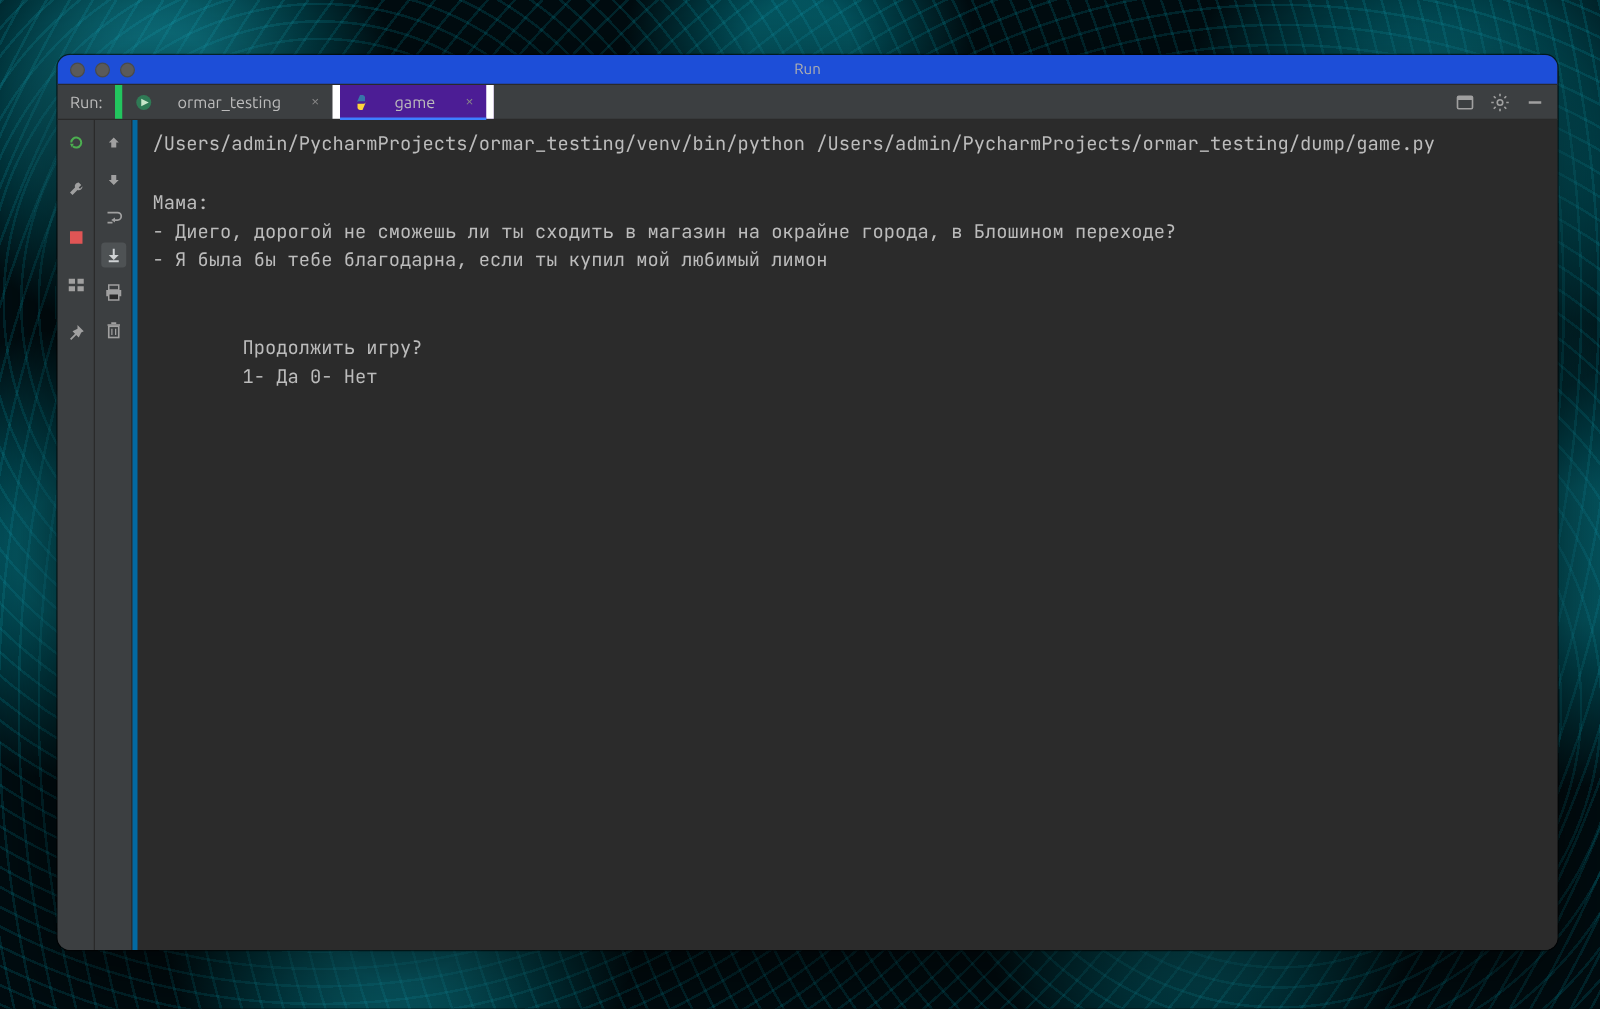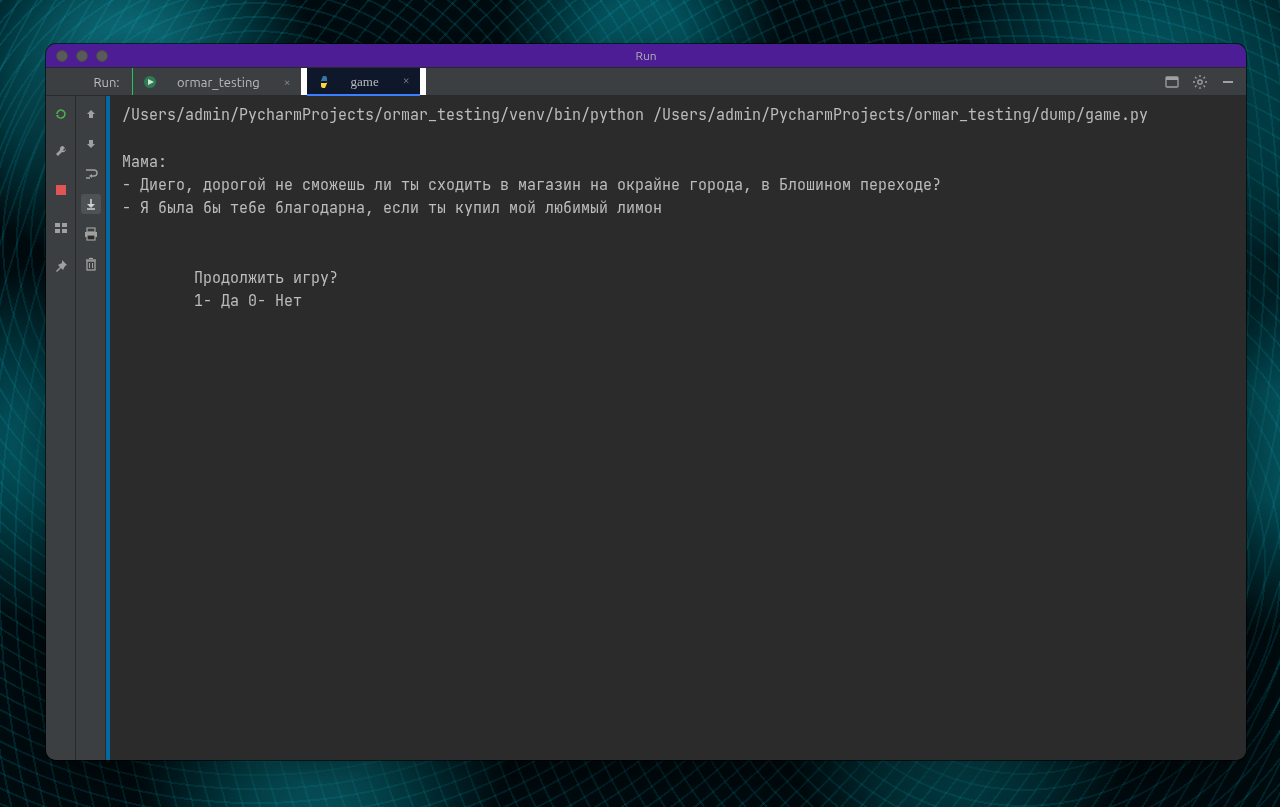--- a/index.html
+++ b/index.html
@@ -29,49 +29,49 @@
     left: 46px; top: 44px;
     width: 1200px; height: 716px;
     background: #2b2b2b;
     border-radius: 10px;
     box-shadow: 0 20px 60px rgba(0,0,0,0.6), 0 0 0 1px rgba(0,0,0,0.6);
     overflow: hidden;
     display: flex; flex-direction: column;
   }
   .titlebar {
     height: 24px;
-    background: #4c1d95;
+    background: #1d4ed8;
     display: flex; align-items: center;
     position: relative;
     border-bottom: 1px solid #2a2a2a;
   }
   .traffic { display: flex; gap: 8px; padding-left: 10px; }
   .tl { width: 12px; height: 12px; border-radius: 50%; background: #5a5a5a; border: 1px solid #4a4a4a; }
   .titlebar-title {
     position: absolute; left: 0; right: 0; text-align: center;
     font-size: 12px; color: #b0b0b0; pointer-events: none;
   }
   .toolbar-row {
     height: 28px;
     background: #3c3f41;
     border-bottom: 1px solid #2a2a2a;
     display: flex; align-items: stretch;
   }
   .run-label {
     width: 52px; display: flex; align-items: center; justify-content: center;
-    font-size: 13px; color: #bbbbbb; border-right: 1px solid #22c55e; margin-left: 35px;
+    font-size: 13px; color: #bbbbbb; border-right: 6px solid #22c55e;
   }
   .tabs { display: flex; align-items: stretch; }
   .tab {
     display: flex; align-items: center; gap: 20px;
     padding: 0 10px; font-size: 13px; color: #bbbbbb;
     border-right: 6px solid #ffffff; position: relative; cursor: pointer;
     background: #3c3f41;
   }
-  .tab.active { background: #0f172a; font-family: Liberation Serif, serif; }
+  .tab.active { background: #4c1d95; }
   .tab.active::after {
     content: ""; position: absolute; left: 0; right: 0; bottom: -1px; height: 2px;
     background: #3d7eff;
   }
   .tab-icon { width: 14px; height: 14px; display: inline-flex; }
   .tab-close { color: #888; font-size: 12px; margin-left: 4px; }
   .right-tools { margin-left: auto; display: flex; align-items: center; gap: 12px; padding-right: 10px; color: #a0a0a0; }
   .right-tools span { cursor: pointer; display: inline-flex; }
   .body-area { flex: 1; display: flex; min-height: 0; }
   .gutter {

